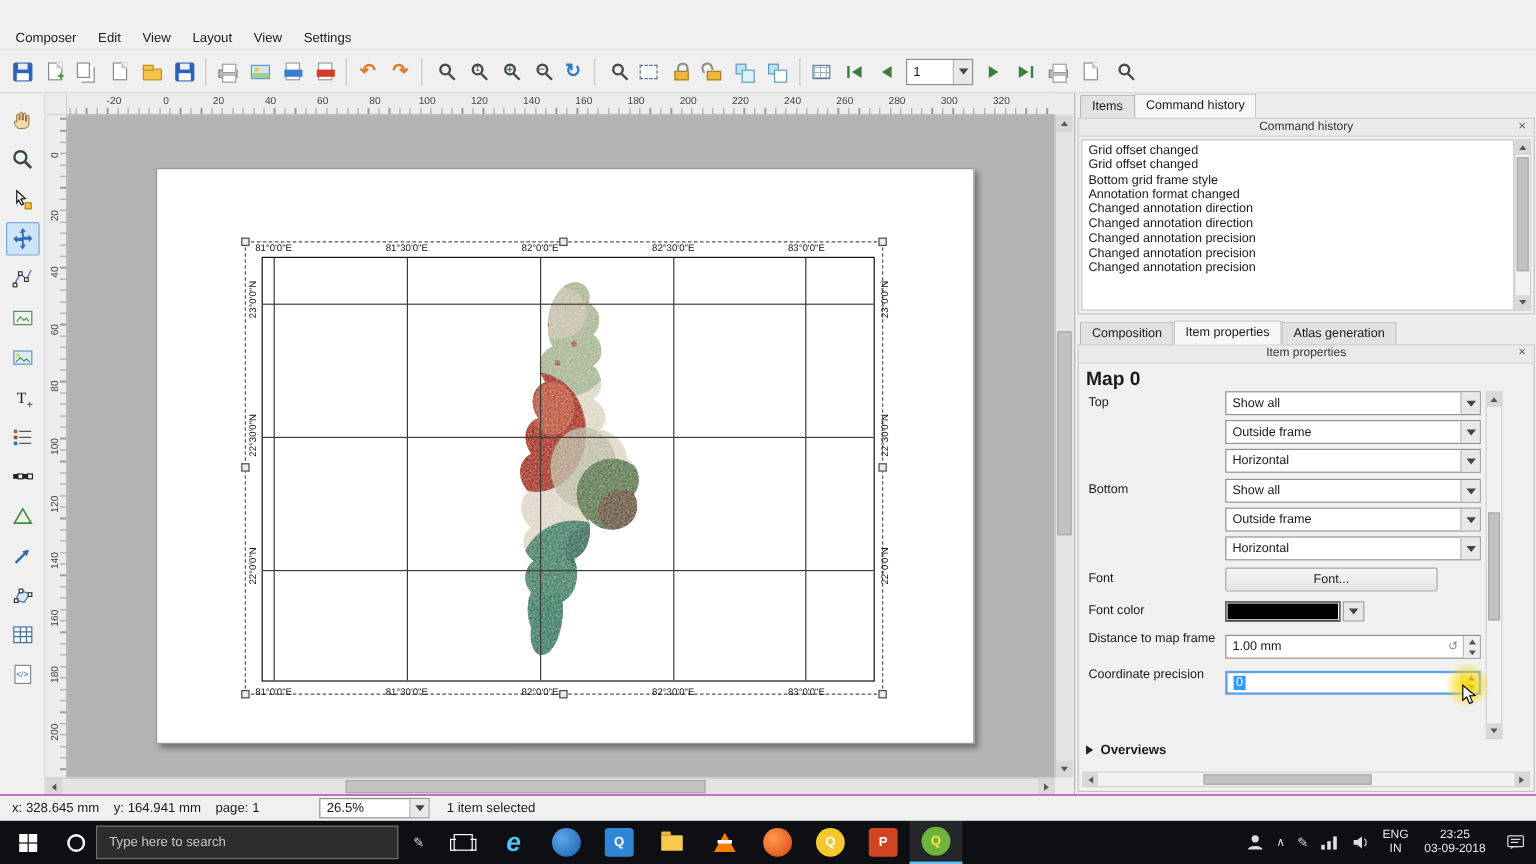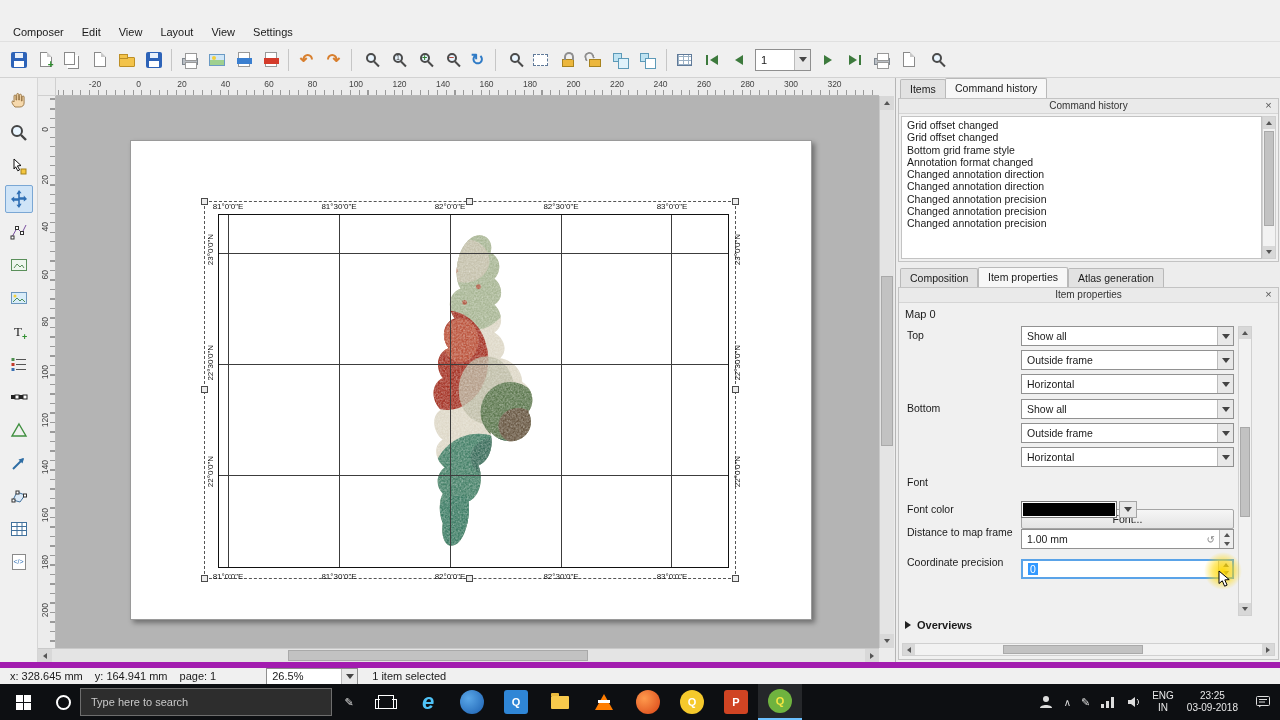--- a/index.html
+++ b/index.html
@@ -114,34 +114,34 @@
   .ch-list{position:absolute;left:2px;top:17px;right:16px;bottom:2px;background:#fff;border:1px solid #c3c3c3;overflow:hidden;padding:2px 0 0 5px;}
   .ch-item{font-size:10.5px;line-height:12.3px;white-space:nowrap;}
   .vsb{position:absolute;width:14px;background:#f2f2f2;border:1px solid #d0d0d0;}
   .hsb{position:absolute;height:13px;background:#f2f2f2;border:1px solid #d0d0d0;}
 
   .prop-label{position:absolute;left:8px;width:112px;font-size:10.5px;color:#1a1a1a;line-height:11.5px;}
   .field{position:absolute;left:122px;width:213px;height:20px;background:#fff;border:1px solid #919191;display:flex;align-items:center;font-size:10.5px;}
   .field .val{flex:1;padding-left:5px;white-space:nowrap;overflow:hidden;}
   .spin{position:absolute;right:0;top:0;bottom:0;width:14px;display:flex;flex-direction:column;border-left:1px solid #bbb;}
   .spin div{flex:1;display:flex;align-items:center;justify-content:center;background:#eee;}
-  .btn{position:absolute;left:122px;width:213px;height:20px;background:linear-gradient(#f6f6f6,#e4e4e4);border:1px solid #a5a5a5;border-radius:2px;display:flex;align-items:center;justify-content:center;font-size:10.5px;margin-top:36px;}
+  .btn{position:absolute;left:122px;width:177px;height:20px;background:linear-gradient(#f6f6f6,#e4e4e4);border:1px solid #a5a5a5;border-radius:2px;display:flex;align-items:center;justify-content:center;font-size:10.5px;}
   .swatch{position:absolute;left:122px;width:96px;height:17px;background:#000;border:1px solid #777;box-shadow:inset 0 0 0 1px #fff;}
   .swatch-arrow{position:absolute;left:220px;width:18px;height:17px;background:#e8e8e8;border:1px solid #a5a5a5;display:flex;align-items:center;justify-content:center;}
   .field.focused{border:2px solid #5aa3e8;}
   .sel-text{background:#3399ff;color:#fff;padding:0 2px;}
   .overviews{position:absolute;left:6px;display:flex;align-items:center;gap:6px;font-weight:bold;font-size:11px;}
   .exp-tri{width:0;height:0;border-top:4px solid transparent;border-bottom:4px solid transparent;border-left:6px solid #222;}
 
   
   .click-highlight{position:absolute;width:38px;height:38px;border-radius:50%;background:radial-gradient(closest-side,rgba(255,216,0,.95),rgba(255,216,0,.55) 55%,rgba(255,216,0,0));z-index:40;}
   .cursor{position:absolute;z-index:50;}
 
   
-  .statusbar{position:absolute;left:0;top:662px;width:1280px;height:22px;background:#f0f0f0;border-top:6px solid #a21caf;display:flex;align-items:center;font-size:11px;}
+  .statusbar{position:absolute;left:0;top:662px;width:1280px;height:22px;background:#f0f0f0;border-top:1px solid #a21caf;display:flex;align-items:center;font-size:11px;}
   .sb-item{padding:0 6px;white-space:nowrap;}
   .zoom-combo{width:92px;height:17px;background:#fff;border:1px solid #8f8f8f;display:flex;align-items:center;margin-left:44px;}
   .zoom-combo .val{flex:1;padding-left:5px;}
 
   
   .taskbar{position:absolute;left:0;top:684px;width:1280px;height:36px;background:#0d0f12;display:flex;align-items:center;color:#e8e8e8;}
   .tk{height:36px;display:flex;align-items:center;justify-content:center;flex:0 0 auto;}
   .winlogo{display:grid;grid-template-columns:7px 7px;grid-template-rows:7px 7px;gap:1px;}
   .winlogo i{background:#fff;}
   .cortana{width:15px;height:15px;border:2px solid #fff;border-radius:50%;}
@@ -562,21 +562,21 @@
       <div class="tab active" style="left:82px;top:189px"><span>Item properties</span></div>
       <div class="tab" style="left:172px;top:190px"><span>Atlas generation</span></div>
 
       <div class="dock" style="left:2px;top:209px;width:381px;height:373px">
         <div class="dock-title">
           <span>Item properties</span>
           <span class="dock-close">×</span>
         </div>
         <div style="position:relative;width:100%;height:356px">
 
-          <div style="position:absolute;left:6px;top:5px;font-weight:normal;font-size:11px">Map 0</div>
+          <div style="position:absolute;left:6px;top:5px;font-weight:bold;font-size:16px">Map 0</div>
 
           <div class="prop-label" style="top:27px">Top</div>
           <div class="field" style="top:23px">
               <span class="val">Show all</span>
               <span class="combo-arrow">
                 <span class="tri-down"></span>
               </span>
             </div>
           <div class="field" style="top:47px">
               <span class="val">Outside frame</span>

